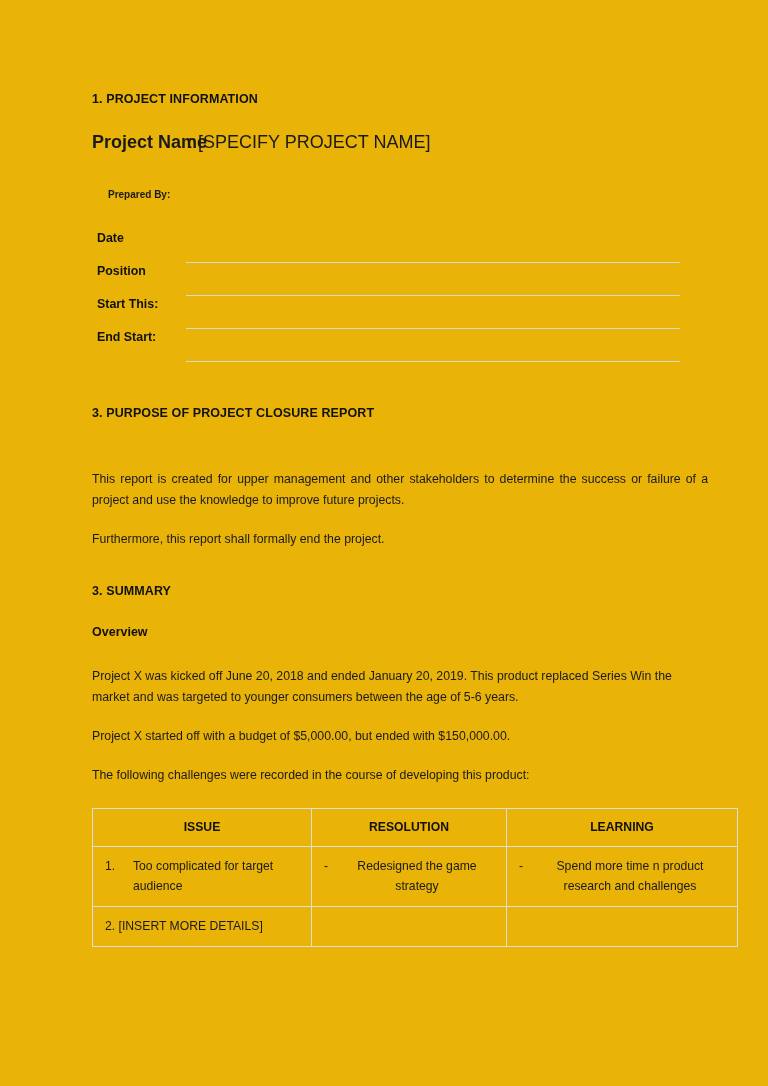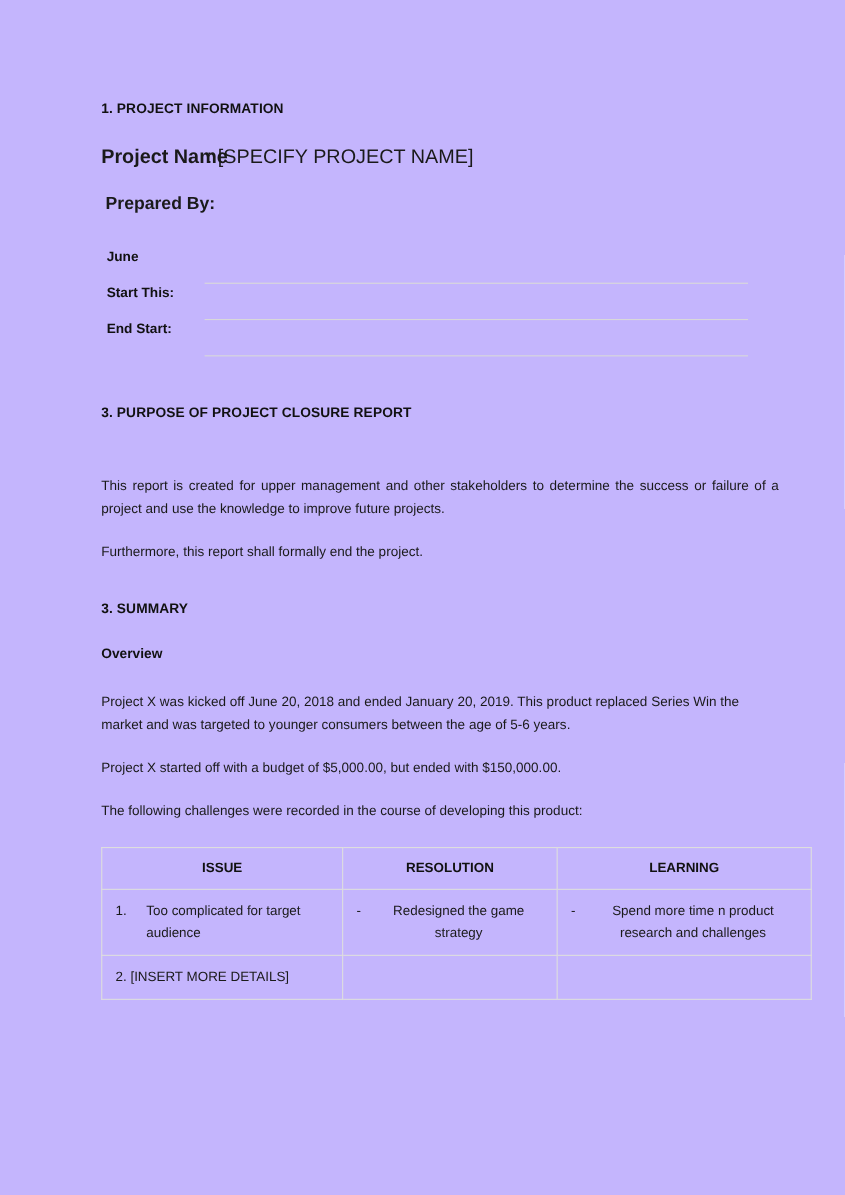--- a/index.html
+++ b/index.html
@@ -16,21 +16,21 @@
     color: #1a1a1a;
     -webkit-font-smoothing: antialiased;
   }
 
   .page {
     position: absolute;
     left: 0;
     top: 0;
     width: 768px;
     height: 1086px;
-    background: #c4b5fd;
+    background: #eab308;
     box-sizing: border-box;
     padding: 92px 60px 0 92px;
   }
 
   
   .section-heading {
     font-size: 12.5px;
     font-weight: bold;
     letter-spacing: 0.1px;
     margin: 0;
@@ -69,23 +69,23 @@
     font-weight: bold;
     display: inline-block;
     width: 96px;
   }
   .kv-value {
     font-weight: normal;
   }
 
   
   .prepared-by-label {
-    font-size: 16px;
-    font-weight: bold;
-    margin: 4px;
+    font-size: 10px;
+    font-weight: bold;
+    margin: 16px;
   }
 
   .form-block {
     margin-top: 30px;
     position: relative;
   }
 
   .form-row {
     position: relative;
     height: 33px;
@@ -193,24 +193,28 @@
     <span class="kv-label">Project Name</span><span class="kv-value">: [SPECIFY PROJECT NAME]</span>
   </p>
 
   <div class="gap-md"></div>
 
   <p class="prepared-by-label">Prepared By:</p>
 
   <div class="form-block">
 
     <div class="form-row">
-      <span class="form-row-label">June</span>
+      <span class="form-row-label">Date</span>
       <span class="form-row-rule"></span>
     </div>
 
+    <div class="form-row">
+      <span class="form-row-label">Position</span>
+      <span class="form-row-rule"></span>
+    </div>
 
     <div class="form-row">
       <span class="form-row-label">Start This:</span>
       <span class="form-row-rule"></span>
     </div>
 
     <div class="form-row">
       <span class="form-row-label">End Start:</span>
       <span class="form-row-rule"></span>
     </div>

